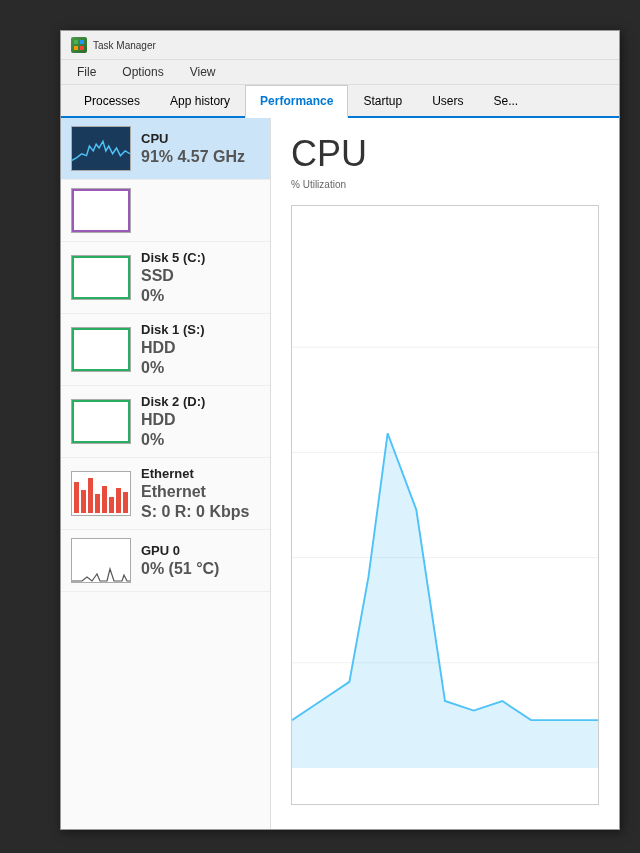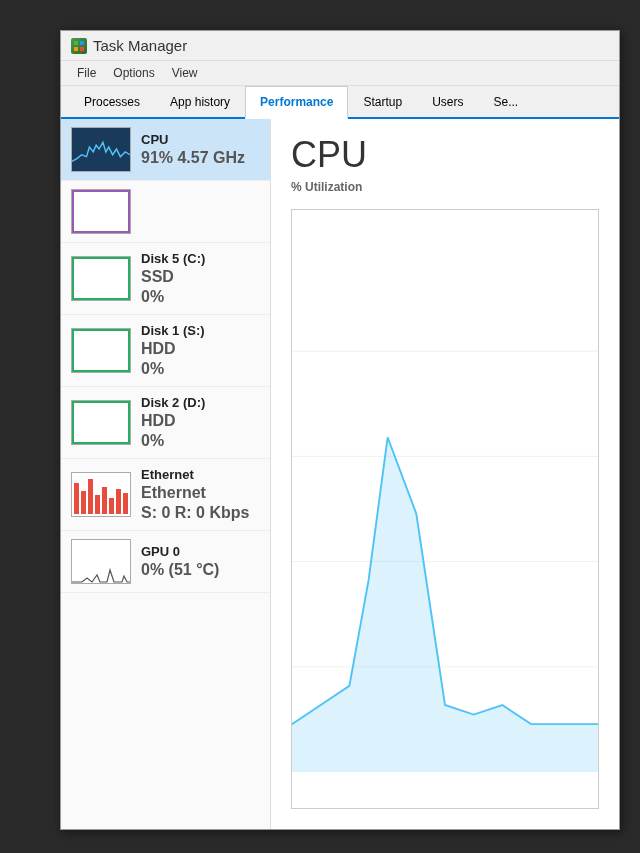--- a/index.html
+++ b/index.html
@@ -40,28 +40,28 @@
       background: linear-gradient(135deg, #4a9a4a, #2a6a2a);
       border-radius: 2px;
       display: flex;
       align-items: center;
       justify-content: center;
       font-size: 10px;
       color: white;
     }
 
     .title-bar-text {
-      font-size: 15px;
+      font-size: 10px;
       color: #333;
     }
 
     .menu-bar {
       display: flex;
       padding: 2px 8px;
-      gap: 1px;
+      gap: 10px;
       background: #f0f0f0;
       border-bottom: 1px solid #ddd;
     }
 
     .menu-item {
       padding: 3px 8px;
       font-size: 12px;
       color: #333;
       cursor: pointer;
     }
@@ -188,24 +188,23 @@
     }
 
     .main-title {
       font-size: 36px;
       font-weight: 300;
       color: #333;
       margin-bottom: 4px;
     }
 
     .main-subtitle {
-      font-size: 12px;
+      font-size: 10px;
       color: #666;
       margin-bottom: 15px;
-      font-weight: bold;
     }
 
     .cpu-chart-container {
       width: 100%;
       height: 600px;
       position: relative;
     }
 
     .cpu-chart {
       width: 100%;

